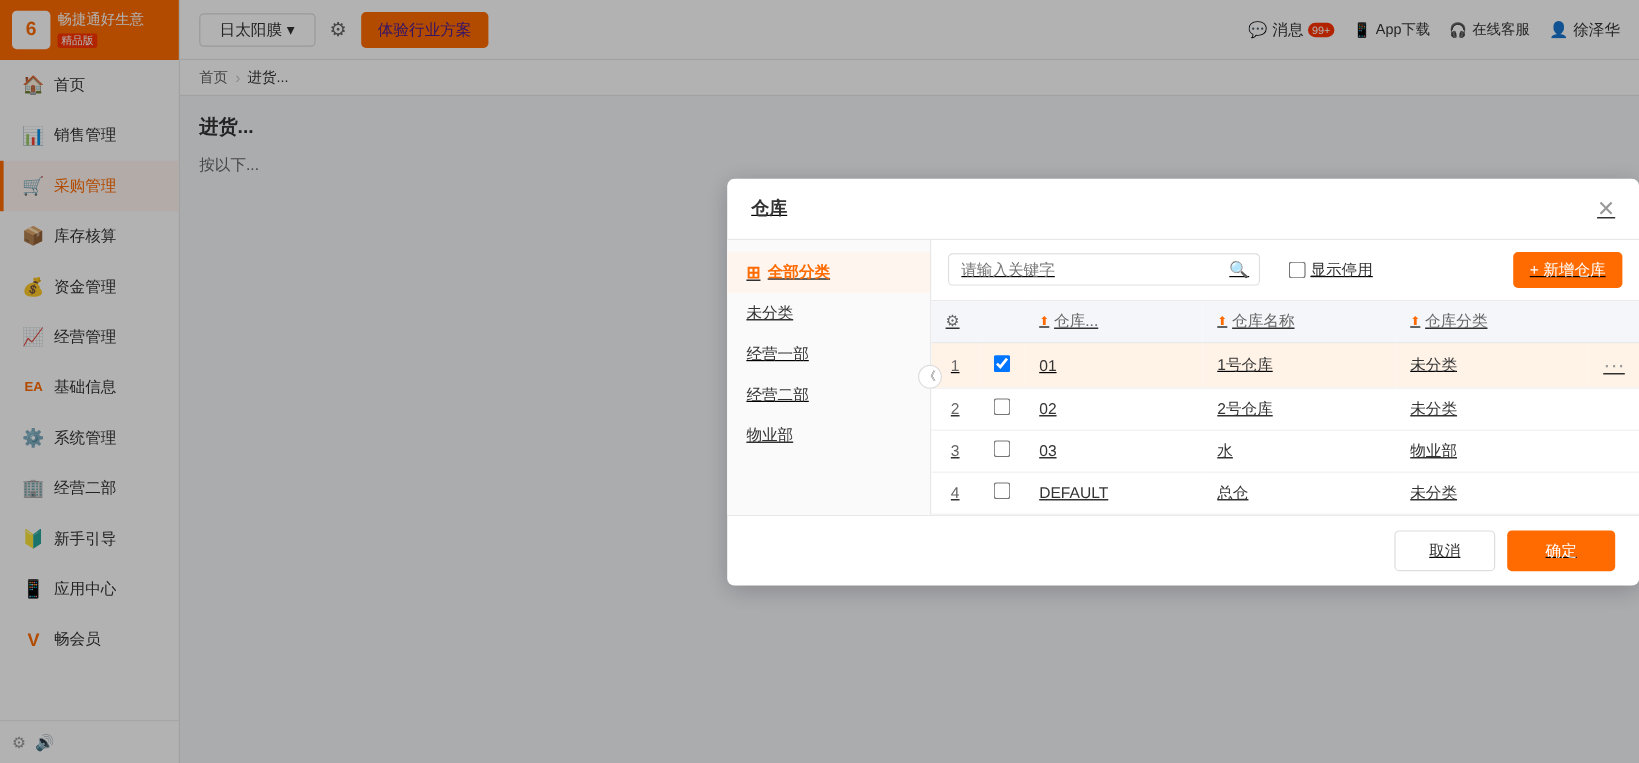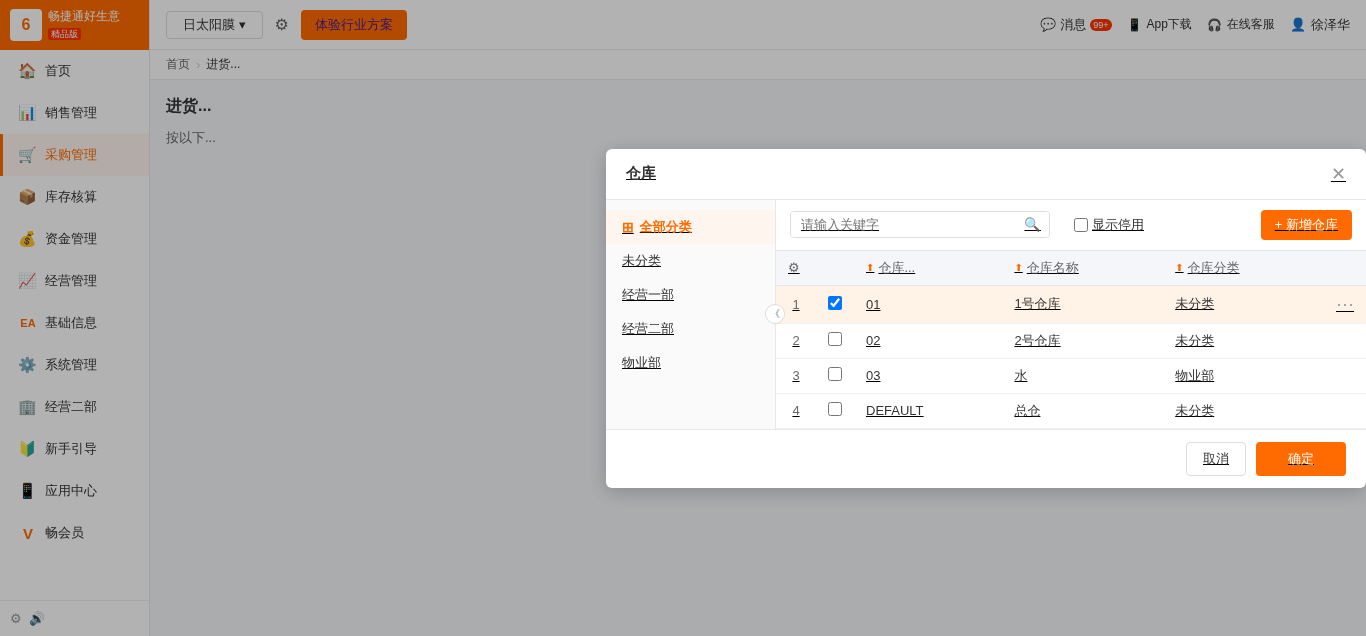--- a/index.html
+++ b/index.html
@@ -231,21 +231,21 @@
     .page-nav-btn:disabled { color: #ccc; cursor: default; }
     .page-input { width: 40px; border: 1px solid #ddd; border-radius: 4px; padding: 3px 6px; text-align: center; font-size: 12px; }
     .page-total { color: #666; }
 
     
     .dialog-actions {
       padding: 12px 20px;
       border-top: 1px solid #e8e8e8;
       display: flex; justify-content: flex-end; gap: 10px;
     }
-    .cancel-btn { padding: 7px 16px; border: 1px solid #ddd; background: #fff; border-radius: 4px; cursor: pointer; font-size: 13px; color: #333; }
+    .cancel-btn { padding: 7px 28px; border: 1px solid #ddd; background: #fff; border-radius: 4px; cursor: pointer; font-size: 13px; color: #333; }
     .confirm-btn { padding: 7px 32px; border: none; background: #ff6b00; color: #fff; border-radius: 4px; cursor: pointer; font-size: 13px; }
   </style>
 </head>
 <body>
 
 <div class="sidebar">
   <div class="sidebar-logo">
     <div class="logo-icon">
       <span>6</span>
     </div>

